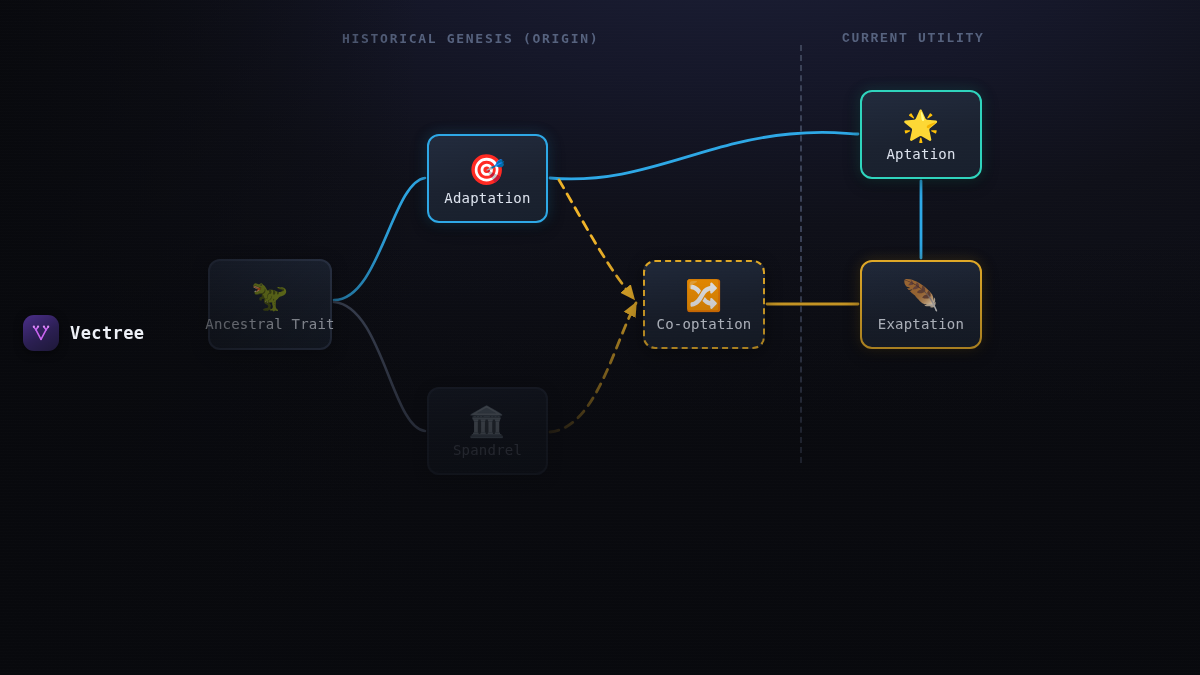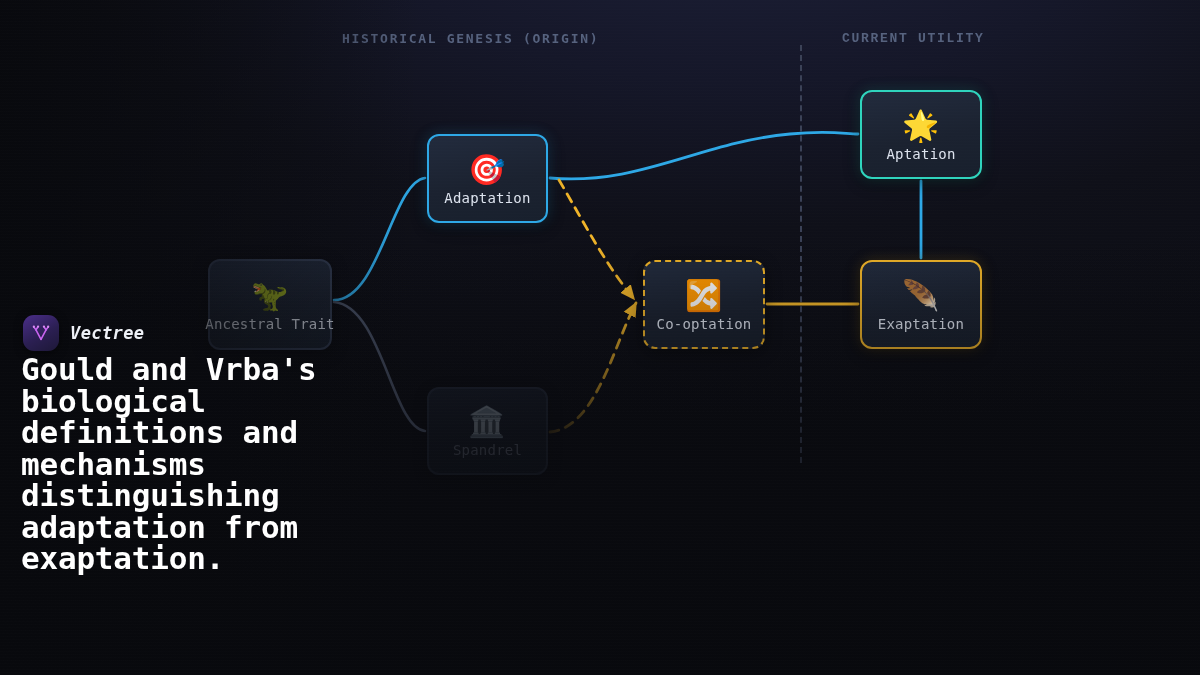--- a/index.html
+++ b/index.html
@@ -161,21 +161,20 @@
     display: flex;
     align-items: center;
     justify-content: center;
     box-shadow: 0 2px 8px rgba(0,0,0,0.5);
   }
   #brand-name {
     font-size: 17px;
     font-weight: 700;
     color: #eef1f7;
     letter-spacing: 0.4px;
-    font-style: italic;
   }
 
   
   #headline {
     position: absolute;
     left: 21px;
     top: 354px;
     width: 330px;
     z-index: 6;
     font-size: 31px;
@@ -283,16 +282,15 @@
           <circle cx="4.2" cy="5.2" r="1.25"></circle>
           <circle cx="8.8" cy="5.0" r="1.25"></circle>
           <circle cx="15.2" cy="5.0" r="1.25"></circle>
           <circle cx="19.8" cy="5.2" r="1.25"></circle>
         </g>
       </svg>
     </div>
     <div id="brand-name">Vectree</div>
   </div>
 
-  <div id="headline">Gould and Vrba's biological definitions and mechanisms distinguishing adaptation from exaptation.</div>
 
 
 </div>
 
 </body></html>

